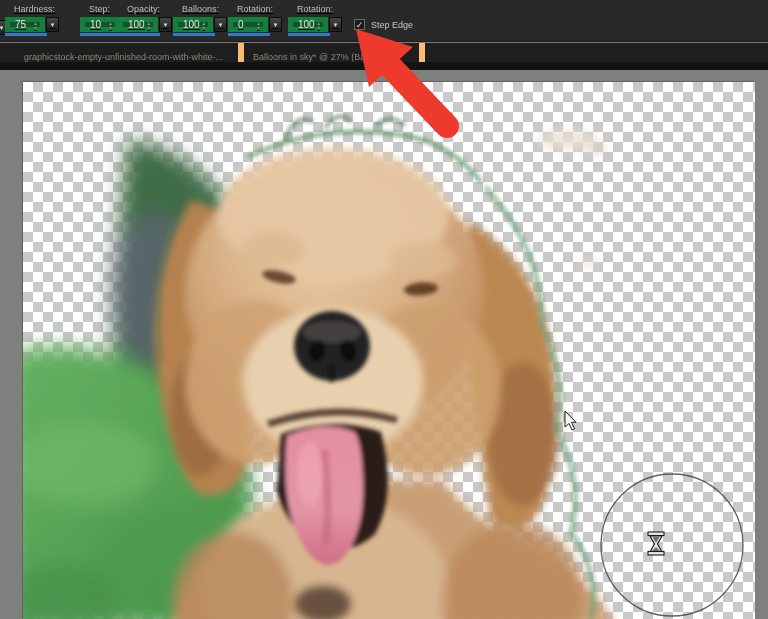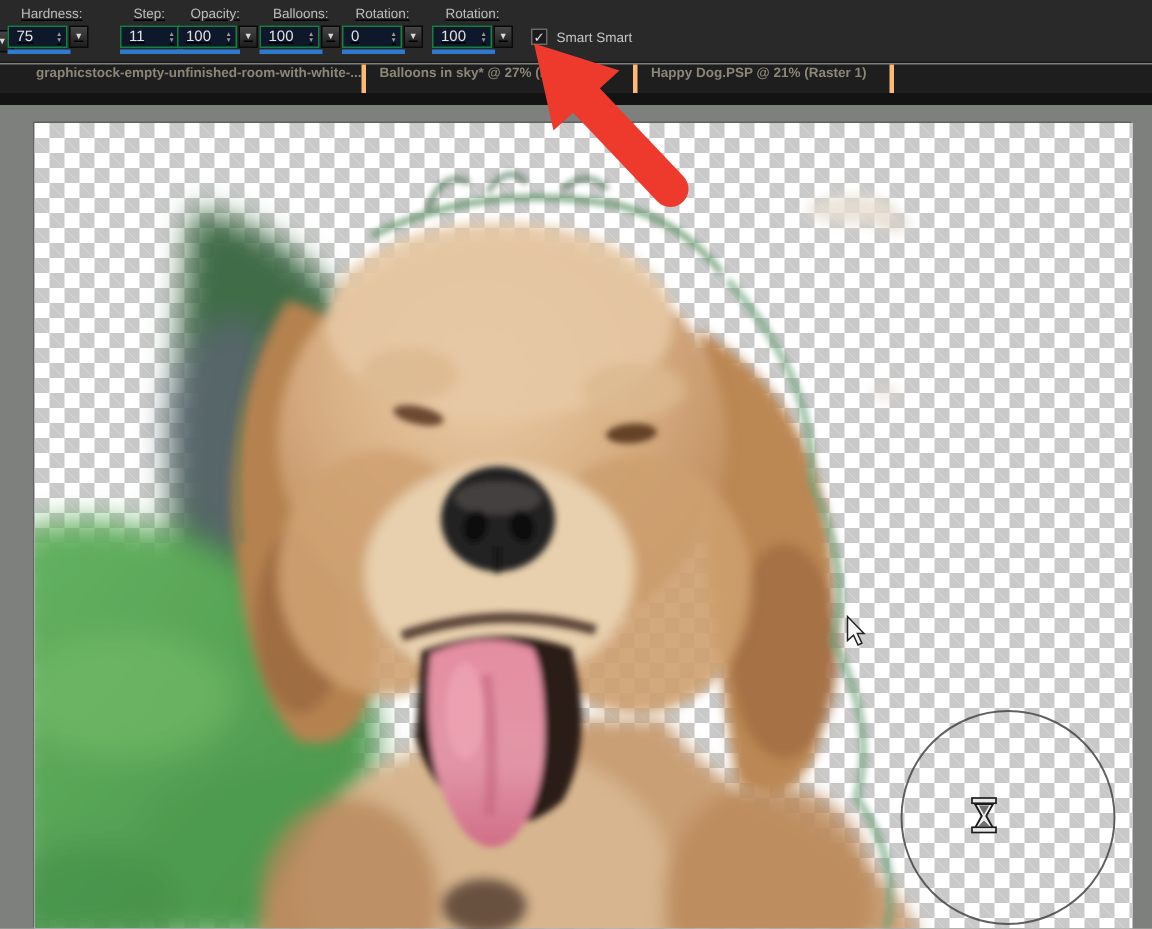--- a/index.html
+++ b/index.html
@@ -6,43 +6,43 @@
   html,body { width:768px; height:619px; overflow:hidden; background:#7d807d;
               font-family:"Liberation Sans", sans-serif; }
   .screen { position:relative; width:768px; height:619px; overflow:hidden; }
 
   
   .toolbar { position:absolute; left:0; top:0; width:768px; height:42px;
              background:#292929; border-bottom:1px solid #1a1a1a; }
   .ctrl { position:absolute; top:4px; width:58px;text-decoration:underline; }
   .ctrl-label { font-size:9px; color:#bdbdbd; padding-left:9px; height:11px; white-space:nowrap; }
   .ctrl-row { display:flex; align-items:stretch; height:15px; margin-top:2px; }
-  .ctrl-box { width:40px; height:15px; background:#0f172a; border:1px solid #15803d;
+  .ctrl-box { width:40px; height:15px; background:#14532d; border:5px solid #15803d;
               display:flex; align-items:center; }
   .ctrl-val { flex:1; font-size:10px; color:#e2e2e2; padding-left:5px; }
   .spin { display:flex; flex-direction:column; justify-content:center; width:9px;
           font-size:5px; line-height:4px; color:#9a9a9a; text-align:center; cursor:default; }
   .dd-btn { width:13px; height:15px; margin-left:1px;
             background:linear-gradient(#454545,#1e1e1e); border:1px solid #0a0a0a;
             color:#d8d8d8; font-size:6px; display:flex; align-items:center; justify-content:center; }
   .blue-line { width:42px; height:3px; background:#2e7bcd; margin-top:1px; }
   .cutoff-dd { position:absolute; left:-6px; top:20px; width:15px; height:15px;
                background:linear-gradient(#454545,#1e1e1e); border:1px solid #0a0a0a;
                color:#d8d8d8; font-size:6px; display:flex; align-items:center; justify-content:center; }
   .smart-edge { position:absolute; left:354px; top:19px; display:flex; align-items:center; gap:6px; }
   .checkbox { width:11px; height:11px; background:#1b1b1b; border:1px solid #6a6a6a;
               color:#e0e0e0; font-size:9px; line-height:10px; text-align:center; }
   .smart-edge-label { font-size:9px; color:#c6c6c6; }
 
   
   .tabbar { position:absolute; left:0; top:43px; width:768px; height:19px; background:#1e1e1e; }
   .tabbar-bottom { position:absolute; left:0; top:62px; width:768px; height:8px; background:#131313; }
-  .tab { position:absolute; top:0; height:19px; display:flex; align-items:flex-start;
+  .tab { position:absolute; top:0; height:19px; display:flex; align-items:flex-end;
          font-size:9px; color:#8c8677; white-space:nowrap; padding:0 8px;
-         border-right:3px solid #fdba74; overflow:hidden;font-weight:bold; }
+         border-right:6px solid #fdba74; overflow:hidden; }
   .tab1 { left:16px;  width:228px; }
   .tab2 { left:245px; width:180px; }
   .tab3 { left:426px; width:170px; }
 
   
   .workspace { position:absolute; left:0; top:70px; width:768px; height:549px; background:#7d807d; }
   .canvas { position:absolute; left:23px; top:12px; width:732px; height:537px;
             background-color:#ffffff;
             background-image:
               linear-gradient(45deg,#c9c9c9 25%,transparent 25%,transparent 75%,#c9c9c9 75%),
@@ -78,21 +78,21 @@
             <span>▼</span>
           </div>
       </div>
       <div class="blue-line"></div>
     </div>
 
     <div class="ctrl" style="left:80px">
       <div class="ctrl-label">Step:</div>
       <div class="ctrl-row">
         <div class="ctrl-box">
-          <span class="ctrl-val">11</span>
+          <span class="ctrl-val">10</span>
           <span class="spin">
               <span>▴</span>
               <span>▾</span>
             </span>
         </div>
         <div class="dd-btn">
             <span>▼</span>
           </div>
       </div>
       <div class="blue-line"></div>
@@ -161,33 +161,30 @@
         </div>
         <div class="dd-btn">
             <span>▼</span>
           </div>
       </div>
       <div class="blue-line"></div>
     </div>
 
     <div class="smart-edge">
       <span class="checkbox"><span>✓</span></span>
-      <span class="smart-edge-label">Smart Smart</span>
+      <span class="smart-edge-label">Step Edge</span>
     </div>
   </div>
 
   <div class="tabbar">
     <div class="tab tab1">
         <span>graphicstock-empty-unfinished-room-with-white-...</span>
       </div>
     <div class="tab tab2">
         <span>Balloons in sky* @ 27% (Ba</span>
-      </div>
-    <div class="tab tab3">
-        <span>Happy Dog.PSP @  21% (Raster 1)</span>
       </div>
   </div>
   <div class="tabbar-bottom"></div>
 
   <div class="workspace">
     <div class="canvas" title="Close-up photo of a cream puppy, eyes closed and tongue out; background erased to transparency checkerboard with blurred green grass remnants at left and a busy hourglass cursor inside a circular brush outline at lower right">
       <svg width="732" height="537" viewBox="0 0 732 537">
         <defs>
           <filter id="b2" x="-40%" y="-40%" width="180%" height="180%">
               <feGaussianBlur stdDeviation="2"></feGaussianBlur>

